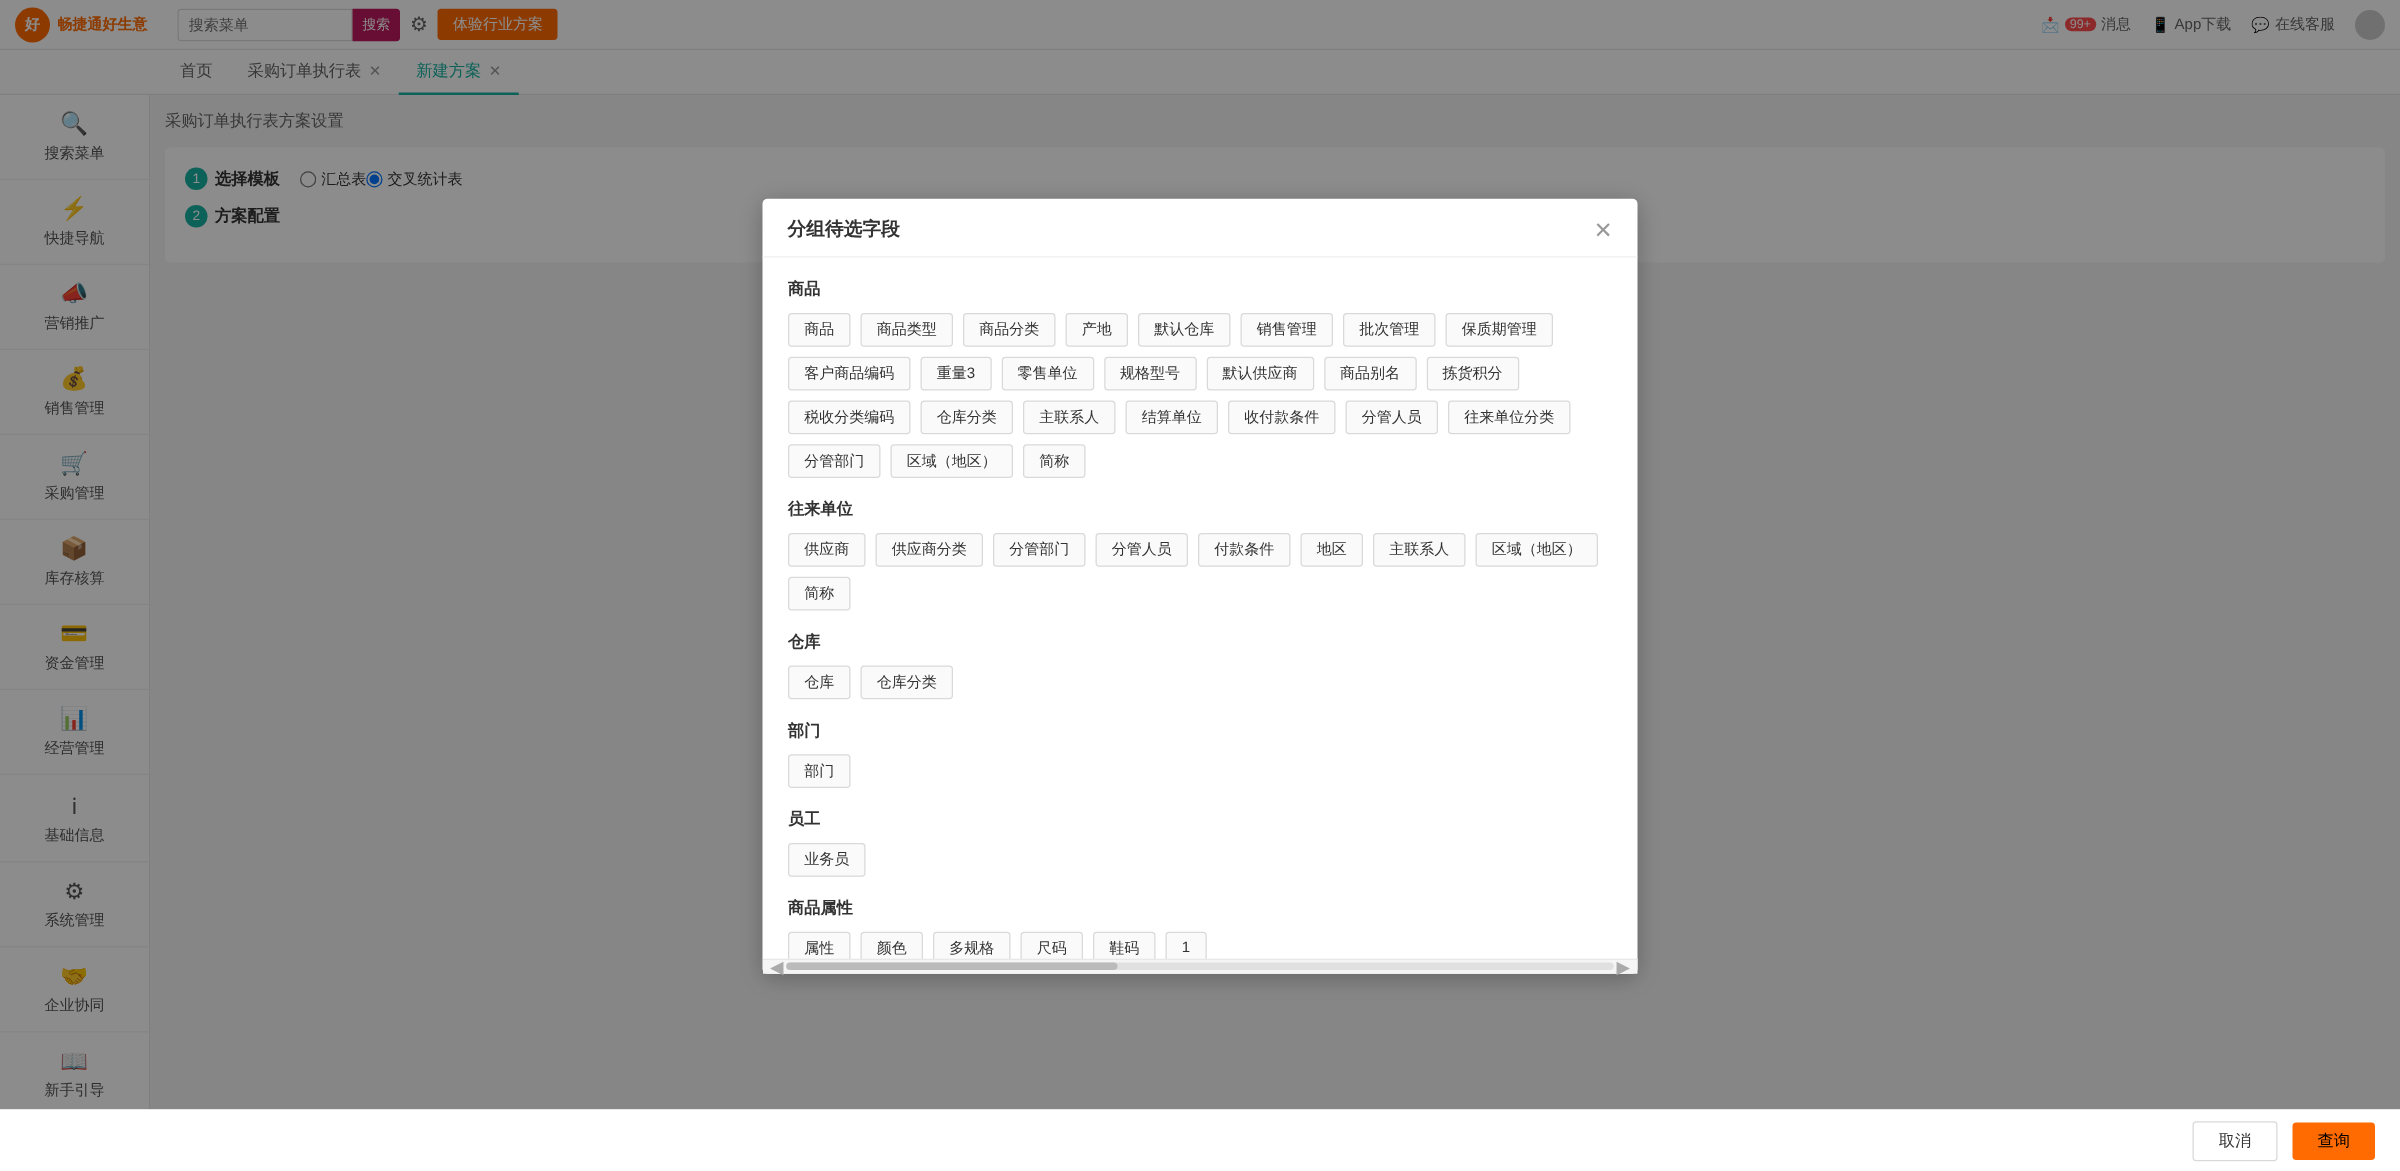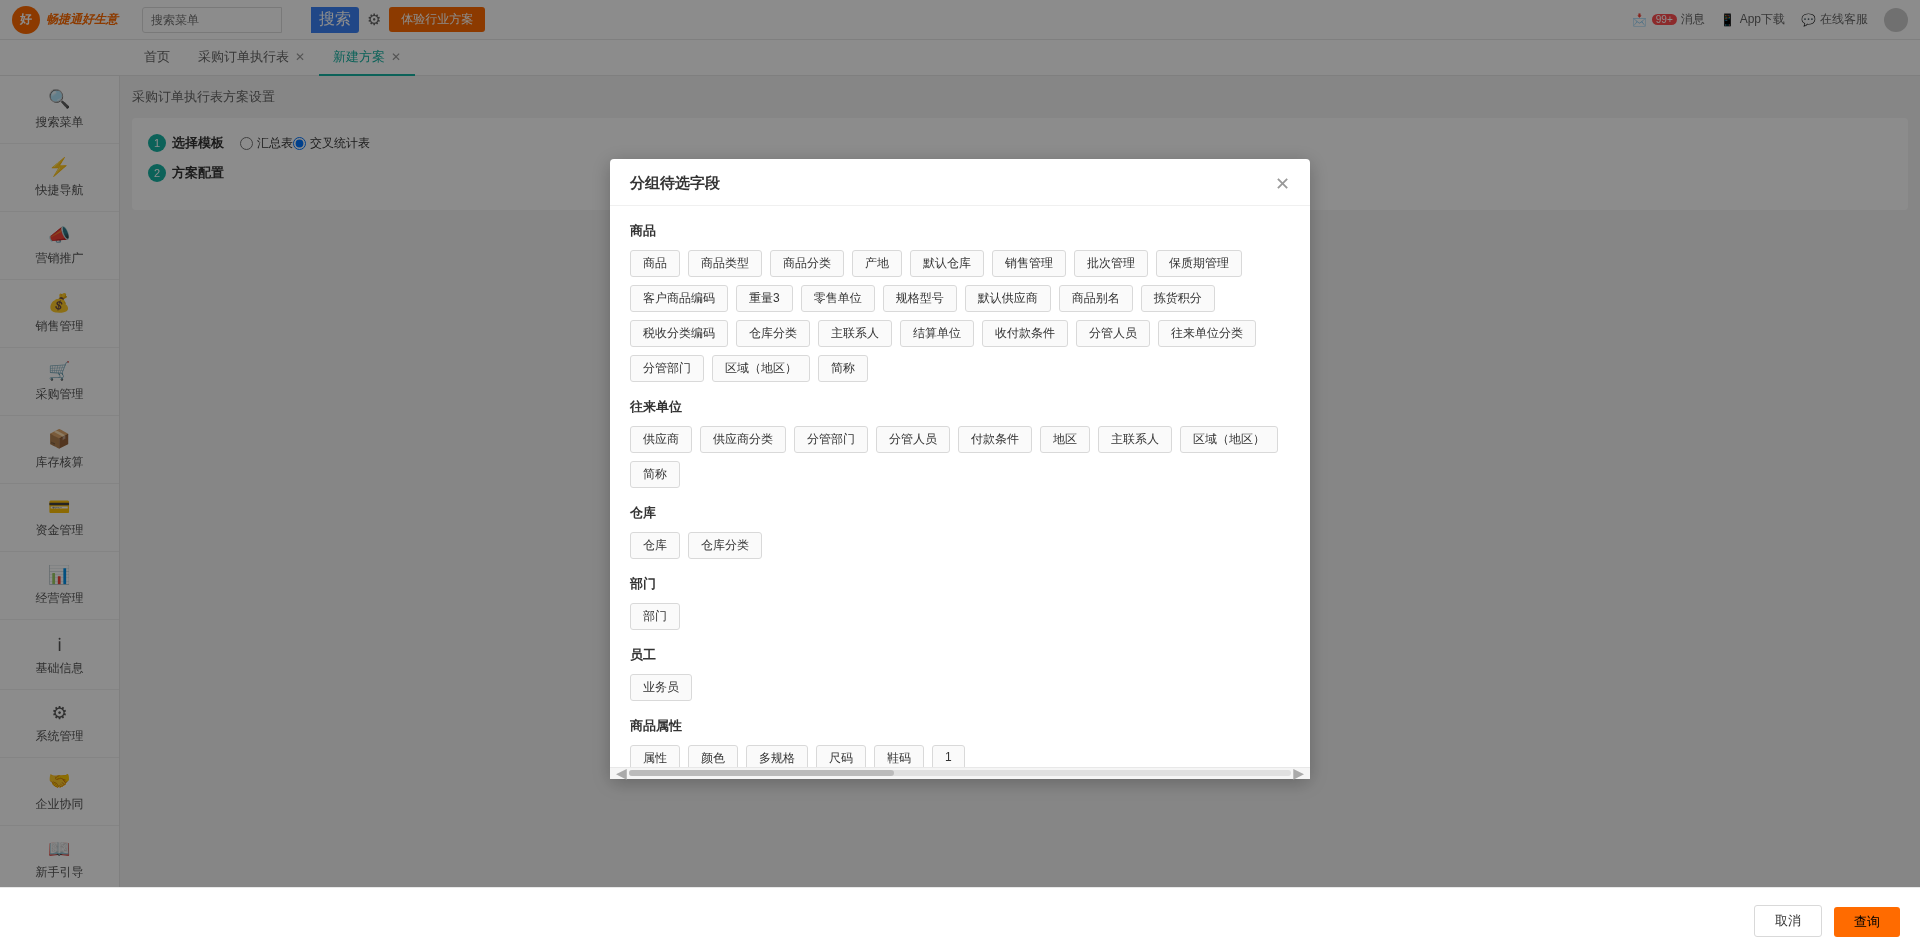--- a/index.html
+++ b/index.html
@@ -23,32 +23,32 @@
       width: 120px;
     }
     .logo-icon {
       width: 28px; height: 28px;
       background: #ff6b00;
       border-radius: 50%;
       display: flex; align-items: center; justify-content: center;
       color: #fff; font-weight: bold; font-size: 12px;
       margin-right: 6px;
     }
-    .logo-text { font-size: 12px; color: #ff6b00; font-weight: bold; font-style: italic; }
+    .logo-text { font-size: 12px; color: #ff6b00; font-weight: bold; }
 
     .header-search {
       display: flex; align-items: center; margin-left: 10px;
     }
     .header-search input {
       height: 26px; border: 1px solid #ddd; border-radius: 3px 0 0 3px;
       padding: 0 8px; font-size: 12px; width: 140px; outline: none;
     }
     .header-search-btn {
-      height: 26px; background: #3b82f6; border: none; color: #fff;
-      padding: 0 8px; border-radius: 0 3px 3px 0; cursor: pointer; font-size: 16px; margin-left: 29px;
+      height: 26px; background: #be185d; border: none; color: #fff;
+      padding: 0 8px; border-radius: 0 3px 3px 0; cursor: pointer; font-size: 11px;
     }
     .header-gear { margin-left: 8px; cursor: pointer; color: #666; font-size: 16px; }
     .header-experience-btn {
       margin-left: 8px; background: #ff6b00; color: #fff; border: none;
       padding: 4px 12px; border-radius: 3px; cursor: pointer; font-size: 12px;
     }
     .header-right {
       margin-left: auto; display: flex; align-items: center; gap: 16px;
     }
     .header-right-item { display: flex; align-items: center; gap: 4px; font-size: 12px; color: #666; cursor: pointer; }
@@ -148,21 +148,21 @@
     }
 
     
     .modal-body::-webkit-scrollbar { width: 6px; }
     .modal-body::-webkit-scrollbar-thumb { background: #ccc; border-radius: 3px; }
 
     
     .bottom-bar {
       position: fixed; bottom: 0; left: 0; right: 0;
       height: 50px; background: #fff; border-top: 1px solid #e8e8e8;
-      display: flex; align-items: flex-end; justify-content: flex-end;
+      display: flex; align-items: center; justify-content: flex-end;
       padding: 0 20px; gap: 12px; z-index: 300;
     }
     .btn-cancel {
       padding: 6px 20px; border: 1px solid #d9d9d9; background: #fff;
       border-radius: 3px; cursor: pointer; font-size: 13px; color: #333;
     }
     .btn-confirm {
       padding: 6px 20px; background: #ff6b00; border: none;
       border-radius: 3px; cursor: pointer; font-size: 13px; color: #000000;
     }

